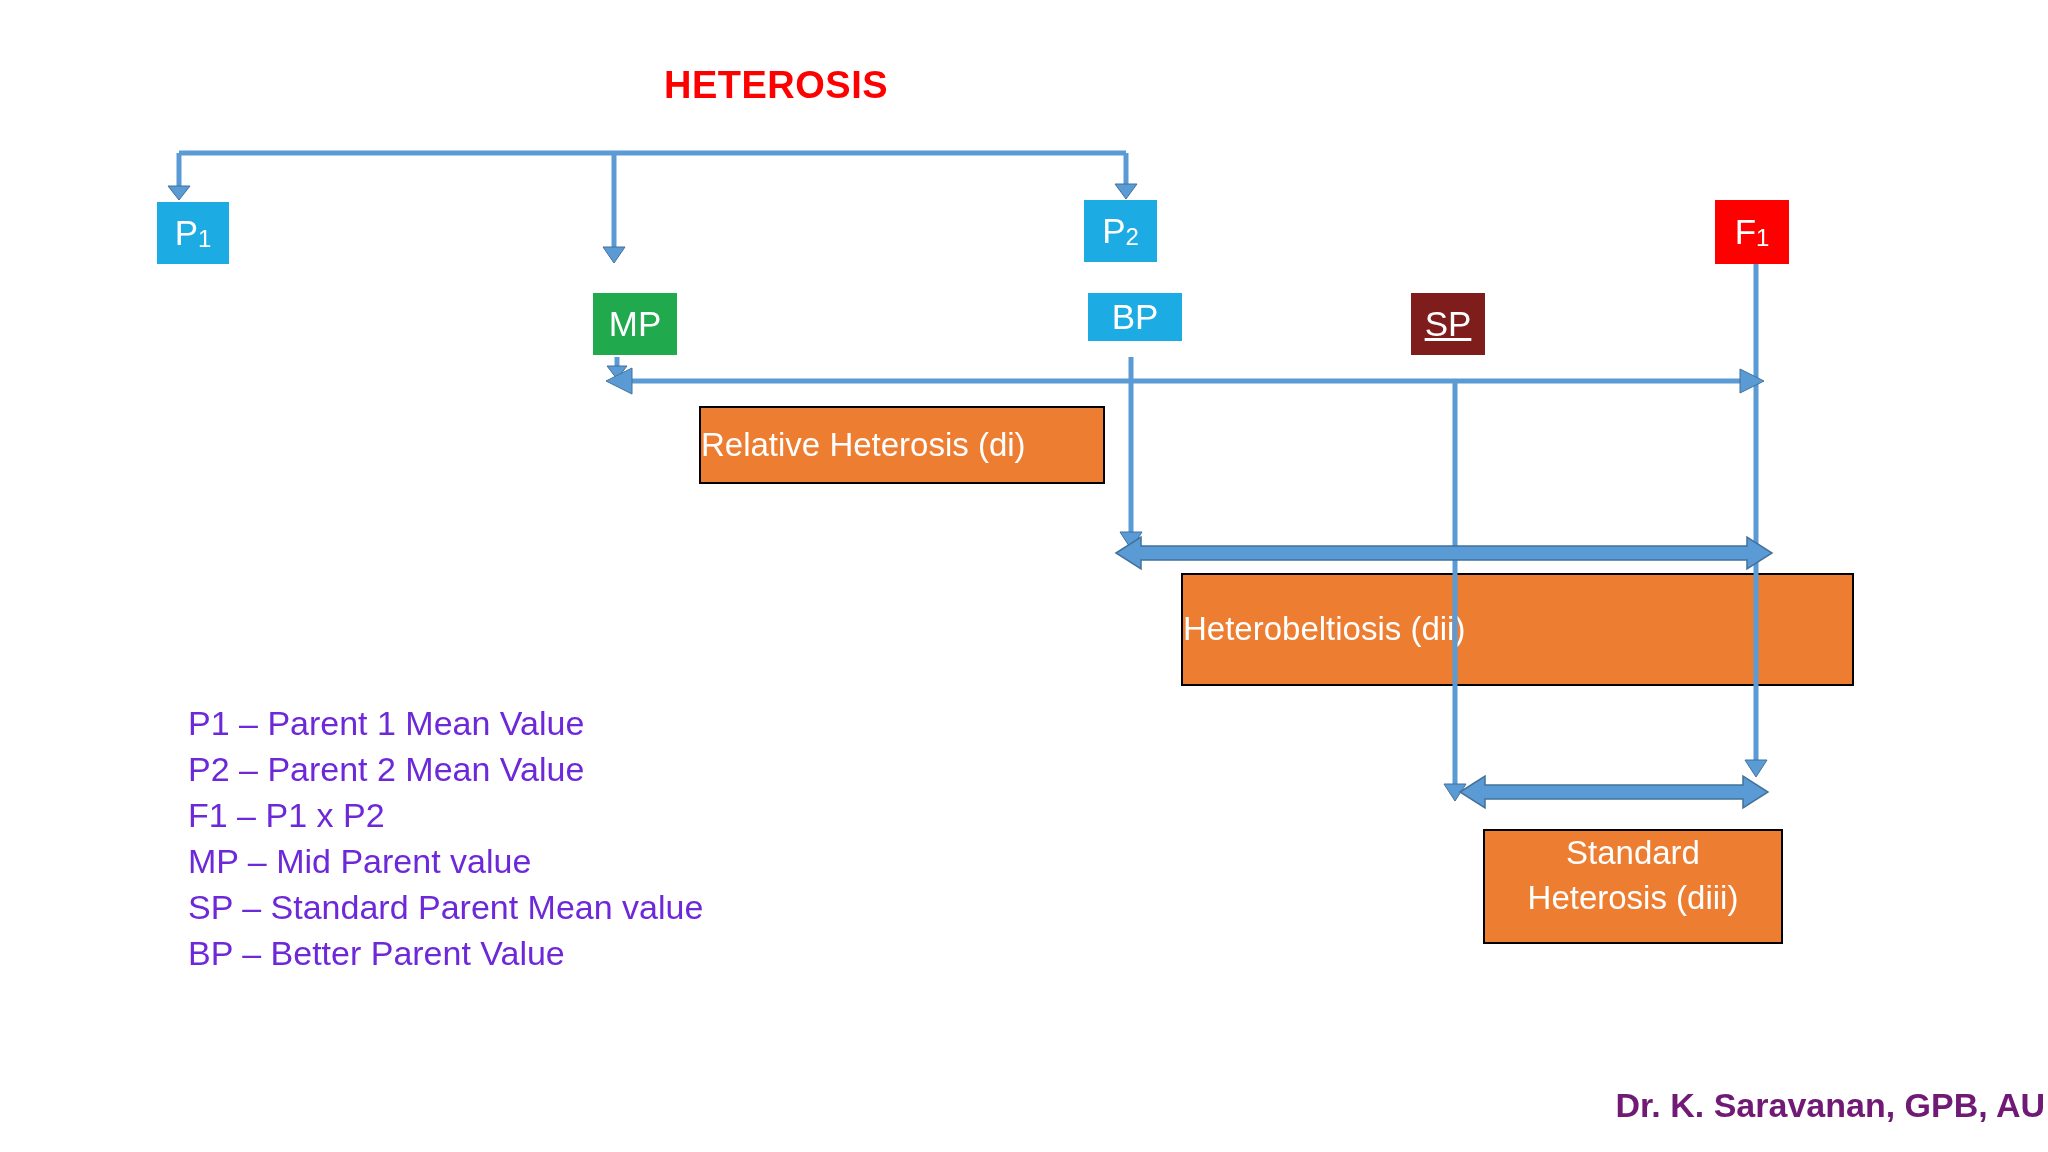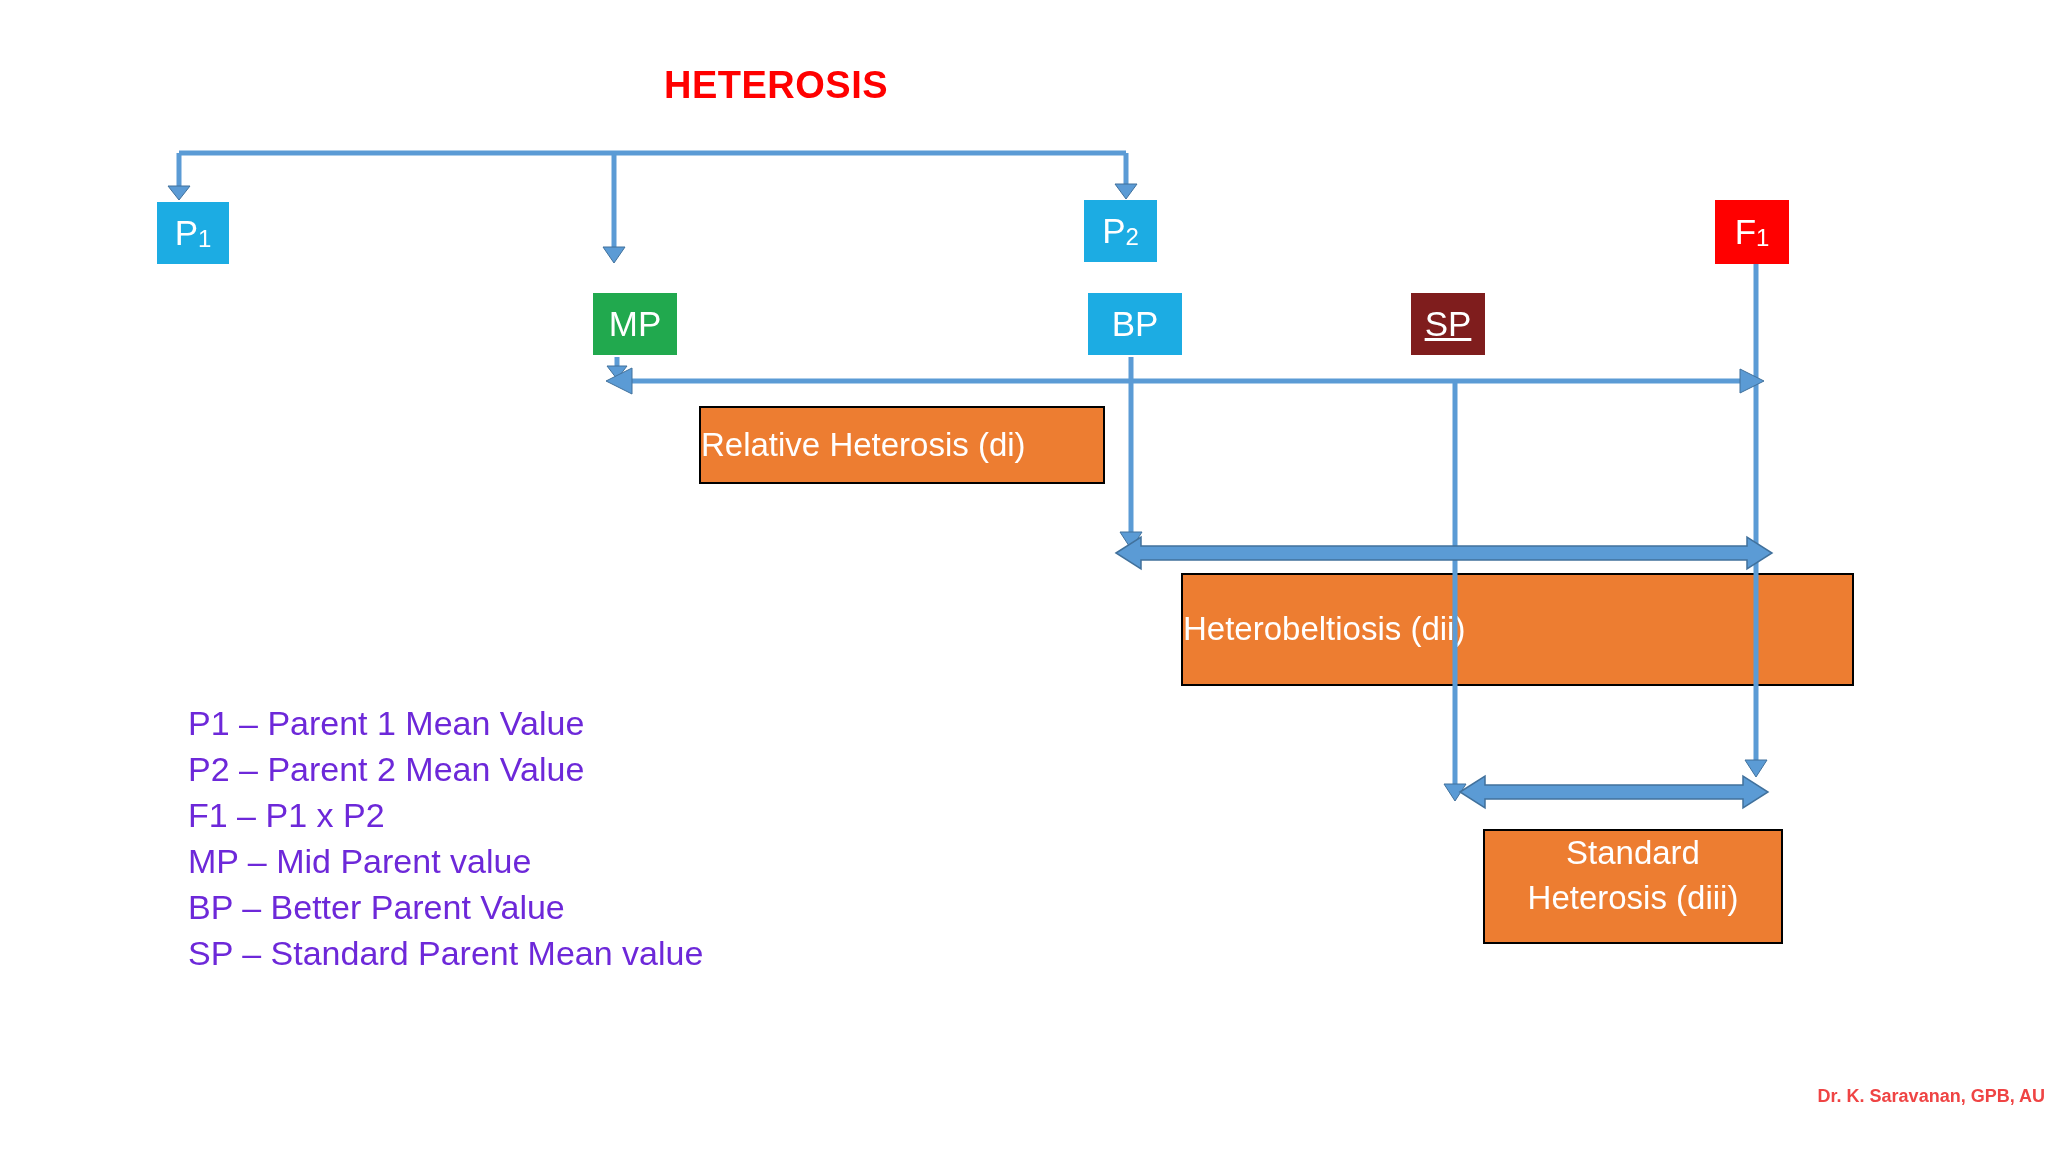--- a/index.html
+++ b/index.html
@@ -28,39 +28,39 @@
   }
   .node sub{font-size:24px;line-height:0;transform:translateY(6px);}
   .node.cyan{background:#1CACE3;}
   .node.green{background:#21A94E;}
   .node.red{background:#FF0000;}
   .node.darkred{background:#7f1d1d;text-decoration:underline;}
   .p1{left:157px;top:202px;width:72px;height:62px;}
   .p2{left:1084px;top:200px;width:73px;height:62px;}
   .f1{left:1715px;top:200px;width:74px;height:64px;}
   .mp{left:593px;top:293px;width:84px;height:62px;}
-  .bp{left:1088px;top:293px;width:94px;height:62px;text-align:center;}
+  .bp{left:1088px;top:293px;width:94px;height:48px;text-align:center;}
   .sp{left:1411px;top:293px;width:74px;height:62px;}
   .obox{
     position:absolute;z-index:2;
     background:#ED7D31;border:2px solid #000000;
     display:flex;align-items:center;justify-content:flex-start;
     color:#ffffff;font-size:33px;text-align:center;
     box-sizing:border-box;line-height:1.35;
   }
   .obox.relative{left:699px;top:406px;width:406px;height:78px;}
   .obox.hetero{left:1181px;top:573px;width:673px;height:113px;}
   .obox.standard{left:1483px;top:817px;width:300px;height:115px;flex-direction:column;margin-top:12px;}
   .legend{
     position:absolute;left:188px;top:700px;z-index:2;
     color:#6d28d9;font-size:34px;line-height:46px;
   }
   .attribution{
     position:absolute;right:42px;top:1086px;z-index:2;
-    color:#ef4444;font-size:18px;font-weight:bold;
+    color:#701a75;font-size:34px;font-weight:bold;
   }
 </style>
 </head>
 <body>
 
 <div class="slide">
 
   <div class="title">HETEROSIS</div>
 
   <svg class="connectors" width="2048" height="1152" viewBox="0 0 2048 1152" xmlns="http://www.w3.org/2000/svg">
@@ -132,19 +132,19 @@
   <div class="obox standard">
     <span>Standard</span>
     <span>Heterosis (diii)</span>
   </div>
 
   <div class="legend">
     <div>P1 – Parent 1 Mean Value</div>
     <div>P2 – Parent 2 Mean Value</div>
     <div>F1 – P1 x P2</div>
     <div>MP – Mid Parent value</div>
+    <div>SP – Standard Parent Mean value</div>
     <div>BP – Better Parent Value</div>
-    <div>SP – Standard Parent Mean value</div>
   </div>
 
   <div class="attribution">Dr. K. Saravanan, GPB, AU</div>
 
 </div>
 
 </body></html>

